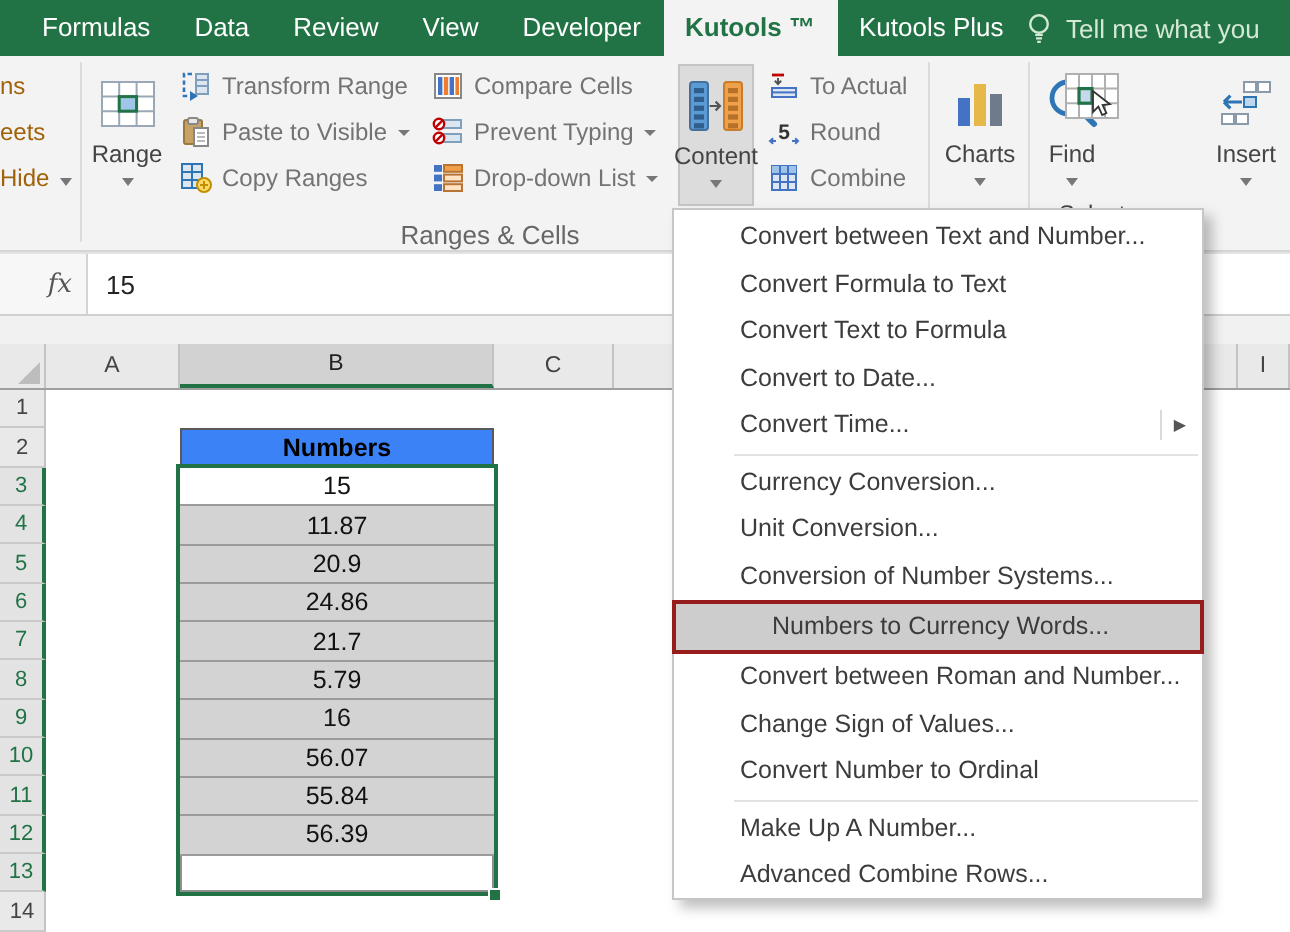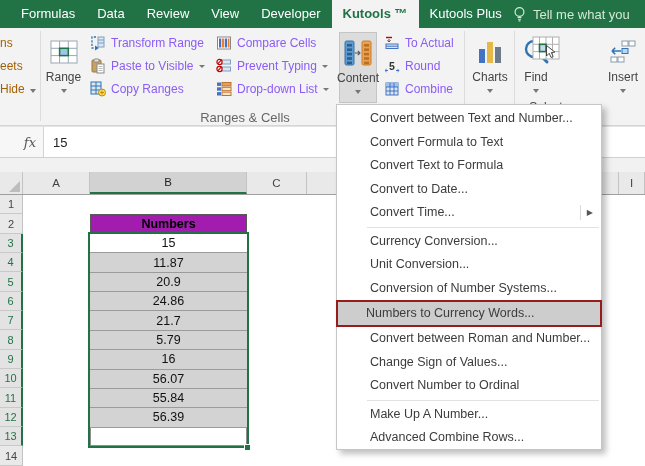--- a/index.html
+++ b/index.html
@@ -17,21 +17,21 @@
   .ribbon{position:absolute;left:0;top:28px;width:645px;height:97px;background:#f3f3f3;border-bottom:1px solid #d5d5d5;box-sizing:content-box;}
   .partials{position:absolute;left:0;top:4px;font-size:12px;color:#a16207;}
   .partials .pl{height:23px;line-height:23px;display:flex;align-items:center;gap:5px;}
   .vsep{position:absolute;top:3px;height:90px;width:1px;background:#dcdcdc;}
   .bigbtn{position:absolute;top:4px;height:71px;display:flex;flex-direction:column;align-items:center;padding-top:2px;box-sizing:border-box;}
   .bigbtn .bic{height:36px;display:flex;align-items:center;justify-content:center;}
   .bigbtn .bl{font-size:12px;color:#444;line-height:14px;white-space:nowrap;}
   .bigbtn.pressed{background:#dcdcdc;border:1px solid #c5c5c5;}
   .arr-dn{width:0;height:0;border-left:3.5px solid transparent;border-right:3.5px solid transparent;border-top:4px solid #777;margin-top:5px;}
   .stack{position:absolute;top:3px;display:flex;flex-direction:column;}
-  .sbtn{height:23px;display:flex;align-items:center;gap:5px;padding:0 4px;font-size:12px;color:#8b5cf6;white-space:nowrap;}
+  .sbtn{height:23px;display:flex;align-items:center;gap:5px;padding:0 4px;font-size:12px;color:#737373;white-space:nowrap;}
   .sbtn .ic{width:16px;height:16px;display:inline-flex;}
   .grouplabel{position:absolute;left:120px;width:250px;top:82px;text-align:center;font-size:13px;color:#666;}
 
   
   .fbar{position:absolute;left:0;top:126px;width:645px;height:32px;background:#fff;border-top:1px solid #e3e3e3;border-bottom:1px solid #d0d0d0;display:flex;box-sizing:border-box;}
   .fxbox{width:44px;border-right:1px solid #d4d4d4;display:flex;align-items:center;justify-content:flex-end;padding-right:7px;background:#f7f7f7;
          font-family:"DejaVu Serif",serif;font-style:italic;font-size:13px;color:#555;box-sizing:border-box;}
   .finput{flex:1;display:flex;align-items:center;padding-left:9px;font-size:13px;color:#222;}
   .gapstrip{position:absolute;left:0;top:158px;width:645px;height:14px;background:#f1f1f1;}
 
@@ -41,32 +41,32 @@
   .corner::after{content:'';position:absolute;right:2px;bottom:2px;border-left:11px solid transparent;border-bottom:11px solid #bdbdbd;}
   .col{display:flex;align-items:center;justify-content:center;border-right:1px solid #c3c3c3;box-sizing:border-box;}
   .col.sel{background:#d2d2d2;border-bottom:2px solid #217346;color:#222;}
   .colfill{flex:1;}
   
   .rhead{position:absolute;left:0;top:195px;width:23px;height:271px;display:flex;flex-direction:column;background:#e9e9e9;}
   .rh{height:19.357px;box-sizing:border-box;border-bottom:1px solid #c9c9c9;border-right:1px solid #c3c3c3;display:flex;align-items:center;justify-content:center;font-size:11px;color:#454545;}
   .rh.sel{color:#217346;border-right:2px solid #217346;background:#e3e3e3;}
 
   
-  .tblheader{position:absolute;left:90px;top:214px;width:157px;height:20px;border:1px solid #595959;box-sizing:border-box;display:flex;align-items:center;justify-content:center;font-weight:bold;font-size:12.5px;color:#000;background:#a21caf;}
+  .tblheader{position:absolute;left:90px;top:214px;width:157px;height:20px;border:1px solid #595959;box-sizing:border-box;display:flex;align-items:center;justify-content:center;font-weight:bold;font-size:12.5px;color:#000;background:#3b82f6;}
   .selblock{position:absolute;left:88px;top:232px;width:161px;height:216px;border:2px solid #217346;box-sizing:border-box;background:#fff;box-shadow:inset 0 0 0 1px #8f8f8f;}
   .tcell{height:19.36px;box-sizing:border-box;border-bottom:1px solid #9b9b9b;display:flex;align-items:center;justify-content:center;font-size:12.5px;color:#111;}
   .tcell.active{background:#fff;}
   .tcell.gray{background:#d3d3d3;}
   .fillhandle{position:absolute;left:244px;top:444px;width:7px;height:7px;background:#217346;border:1px solid #fff;box-sizing:border-box;}
 
   
   .menu{position:absolute;left:336px;top:104px;width:266px;height:346px;background:#fff;border:1px solid #c6c6c6;box-sizing:border-box;
         box-shadow:4px 4px 6px rgba(0,0,0,0.25);padding-top:2px;z-index:50;}
   .mitem{height:23.5px;line-height:23.5px;padding-left:33px;font-size:12.5px;color:#3c3c3c;position:relative;box-sizing:border-box;white-space:nowrap;cursor:default;}
-  .mitem.hl{background:#cdcdcd;border:2px solid #971c1c;height:27px;line-height:23px;margin:0 -1px;padding-left:28px;}
+  .mitem.hl{background:#cdcdcd;border:2px solid #971c1c;height:27px;line-height:23px;margin:0 -1px;padding-left:48px;}
   .msep{height:5px;position:relative;}
   .msep::after{content:'';position:absolute;left:30px;right:2px;top:2px;border-top:1px solid #e2e2e2;}
   .subwrap{position:absolute;right:0;top:0;height:100%;display:flex;align-items:center;}
   .subline{width:1px;height:15px;background:#d9d9d9;margin-right:6px;}
   .subarr{font-size:8px;color:#555;margin-right:8px;}
 </style>
 </head>
 <body>
 
 <div class="app">

